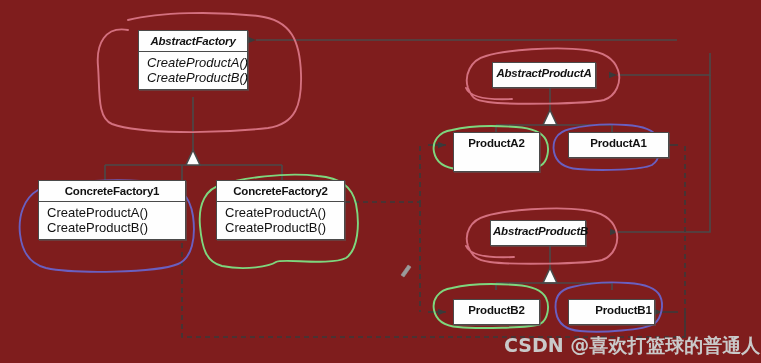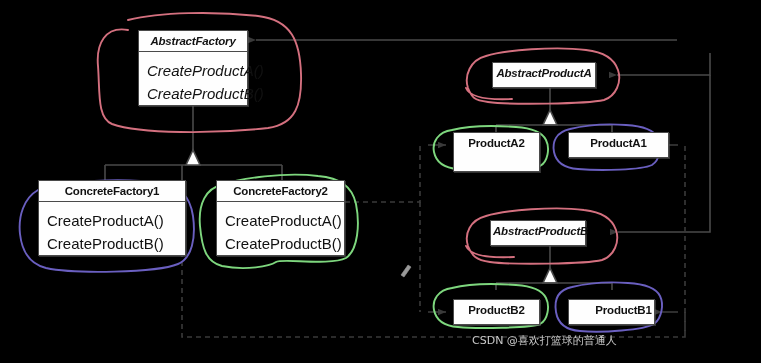--- a/index.html
+++ b/index.html
@@ -4,21 +4,21 @@
 <style>
   html, body {
     margin: 0;
     padding: 0;
     background: #ffffff;
   }
   #canvas {
     position: relative;
     width: 761px;
     height: 363px;
-    background: #000000;
+    background: #7f1d1d;
     font-family: "Liberation Sans", sans-serif;
     overflow: hidden;
   }
   #svg-layer {
     position: absolute;
     left: 0; top: 0;
     width: 761px;
     height: 363px;
   }
   .uml-box {
@@ -39,36 +39,36 @@
     white-space: nowrap;
   }
   .uml-title.italic { font-style: italic; }
   .uml-divider {
     border-top: 1.5px solid #4a4a4a;
   }
   .uml-methods {
     padding: 3px 8px 4px 8px;
   }
   .uml-method {
-    font-size: 15px;
+    font-size: 13px;
     color: #111;
     line-height: 15px;
     white-space: nowrap;
-    margin-top: 8px;
   }
   .uml-method.italic { font-style: italic; }
   .watermark {
     position: absolute;
-    left: 472px;
+    left: 504px;
     top: 333px;
-    font-size: 11px;
+    font-size: 19px;
     color: #c9c9c9;
     white-space: nowrap;
     z-index: 9;
     font-family: "DejaVu Sans", sans-serif;
+    font-weight: bold;
   }
   .annot { fill: none; stroke-linecap: round; stroke-linejoin: round; }
 </style>
 </head>
 <body>
 
 <div id="canvas">
 
   <svg id="svg-layer" viewBox="0 0 761 363" xmlns="http://www.w3.org/2000/svg">
     <defs>

